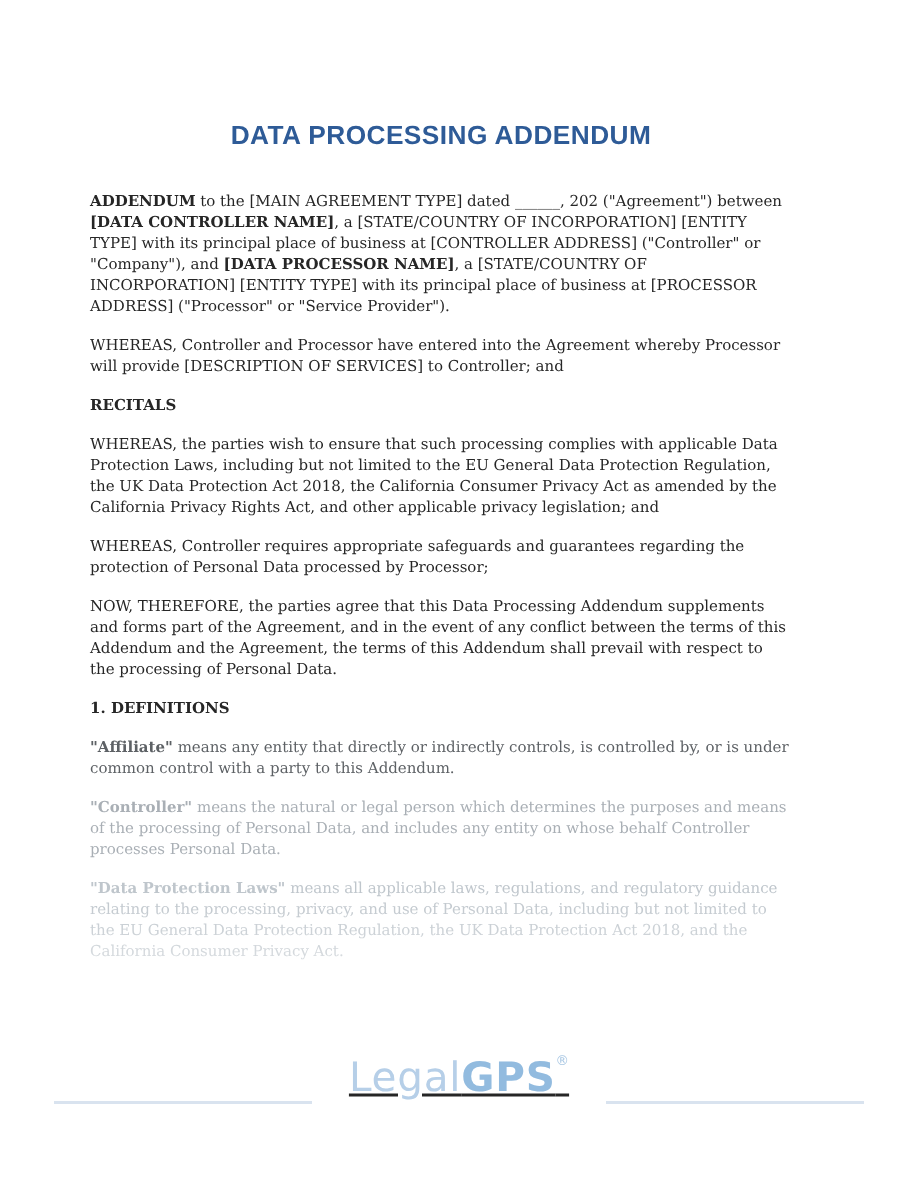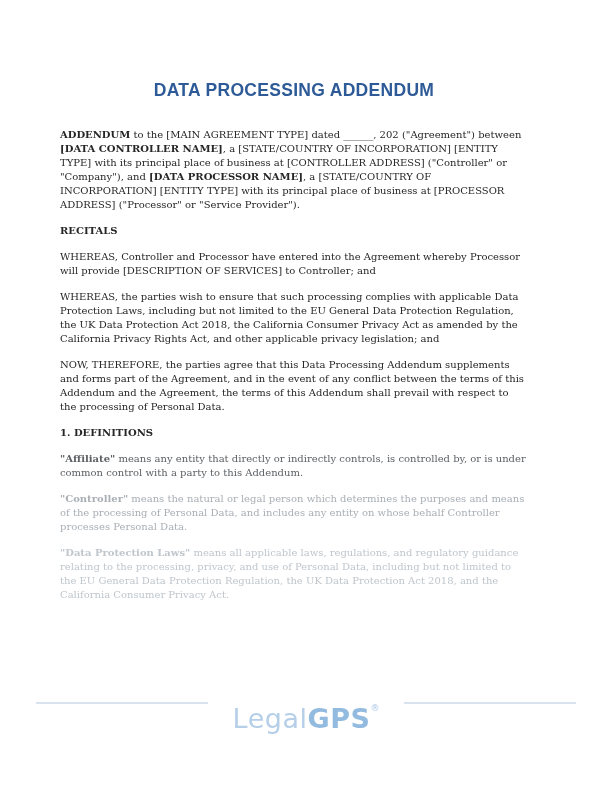--- a/index.html
+++ b/index.html
@@ -34,45 +34,46 @@
   .d3{color:#bfc6cc;}
   .fade-overlay{
     position:absolute;
     left:0;right:0;top:596px;height:106px;
     background:linear-gradient(to bottom, rgba(255,255,255,0) 0%, rgba(255,255,255,0.92) 100%);
     pointer-events:none;
   }
   .footer{
     position:absolute;
     left:36px;right:36px;top:702px;
-    display:flex;align-items:flex-start;gap:25px;
+    display:flex;align-items:flex-end;gap:25px;text-decoration:underline;
   }
   .rule{flex:1;height:2px;background:#d9e3ef;}
   .logo{
     font-family:"DejaVu Sans", sans-serif;
     font-size:27px;line-height:34px;
     white-space:nowrap;
   }
   .lg-legal{color:#b6cfe8;font-weight:400;letter-spacing:0.5px;}
   .lg-gps{color:#92bbdf;font-weight:700;letter-spacing:0.5px;}
   .lg-reg{color:#aac8e4;font-size:9px;vertical-align:top;line-height:12px;}
 </style>
 </head>
 <body>
 
 <div class="page">
 
   <h1 class="doc-title">DATA PROCESSING ADDENDUM</h1>
 
   <p class="body-p"><b>ADDENDUM</b><span> to the [MAIN AGREEMENT TYPE] dated ______, 202 ("Agreement") between </span><b>[DATA CONTROLLER NAME]</b><span>, a [STATE/COUNTRY OF INCORPORATION] [ENTITY TYPE] with its principal place of business at [CONTROLLER ADDRESS] ("Controller" or "Company"), and </span><b>[DATA PROCESSOR NAME]</b><span>, a [STATE/COUNTRY OF INCORPORATION] [ENTITY TYPE] with its principal place of business at [PROCESSOR ADDRESS] ("Processor" or "Service Provider").</span></p>
 
+  <p class="body-p">WHEREAS, Controller and Processor have entered into the Agreement whereby Processor will provide [DESCRIPTION OF SERVICES] to Controller; and</p>
+
   <p class="body-p heading">RECITALS</p>
-
-  <p class="body-p">WHEREAS, Controller and Processor have entered into the Agreement whereby Processor will provide [DESCRIPTION OF SERVICES] to Controller; and</p>
   <p class="body-p">WHEREAS, the parties wish to ensure that such processing complies with applicable Data Protection Laws, including but not limited to the EU General Data Protection Regulation, the UK Data Protection Act 2018, the California Consumer Privacy Act as amended by the California Privacy Rights Act, and other applicable privacy legislation; and</p>
+  <p class="body-p">WHEREAS, Controller requires appropriate safeguards and guarantees regarding the protection of Personal Data processed by Processor;</p>
 
   <p class="body-p">NOW, THEREFORE, the parties agree that this Data Processing Addendum supplements and forms part of the Agreement, and in the event of any conflict between the terms of this Addendum and the Agreement, the terms of this Addendum shall prevail with respect to the processing of Personal Data.</p>
 
   <p class="body-p heading">1. DEFINITIONS</p>
 
 
   <p class="body-p d1"><b>"Affiliate"</b><span> means any entity that directly or indirectly controls, is controlled by, or is under common control with a party to this Addendum.</span></p>
 
   <p class="body-p d2"><b>"Controller"</b><span> means the natural or legal person which determines the purposes and means of the processing of Personal Data, and includes any entity on whose behalf Controller processes Personal Data.</span></p>
 

